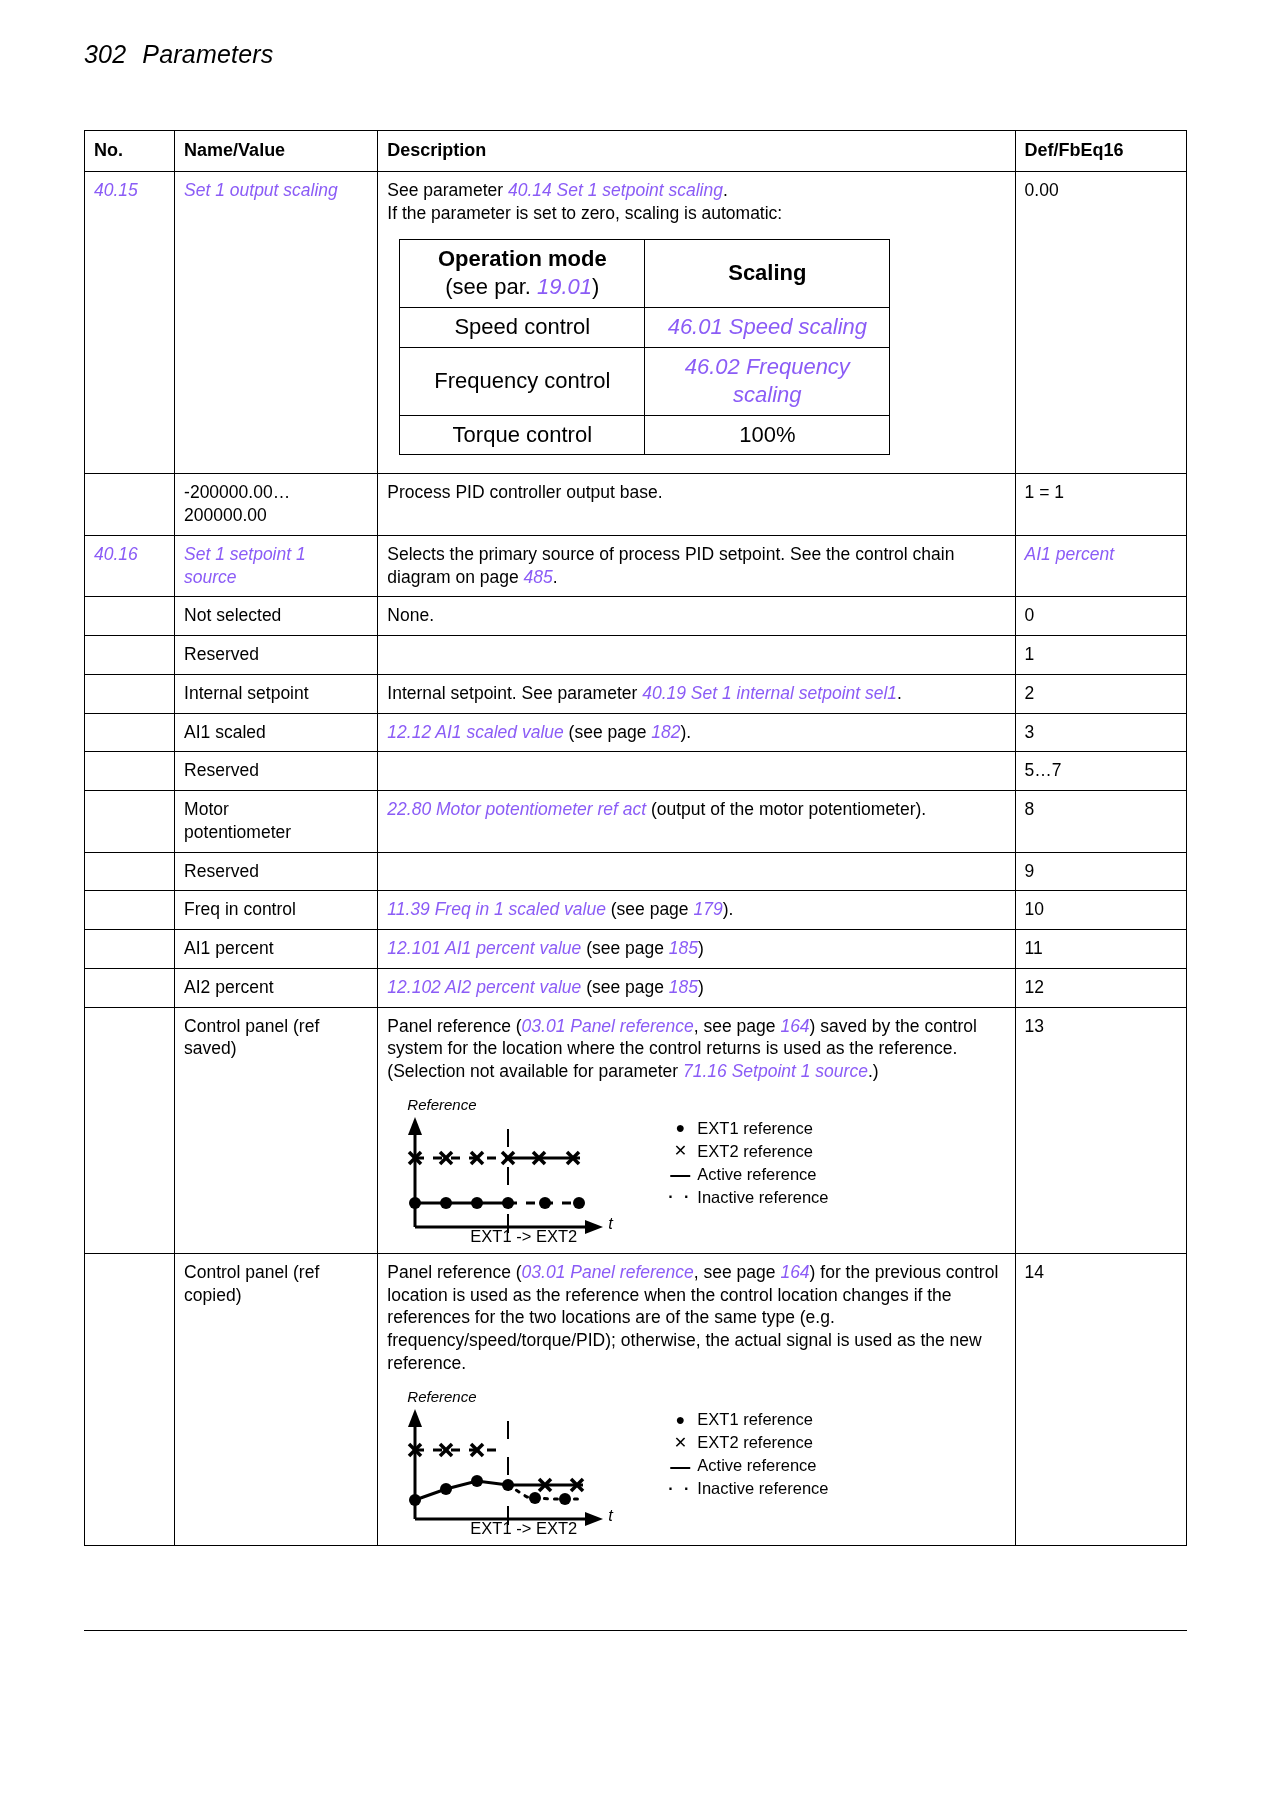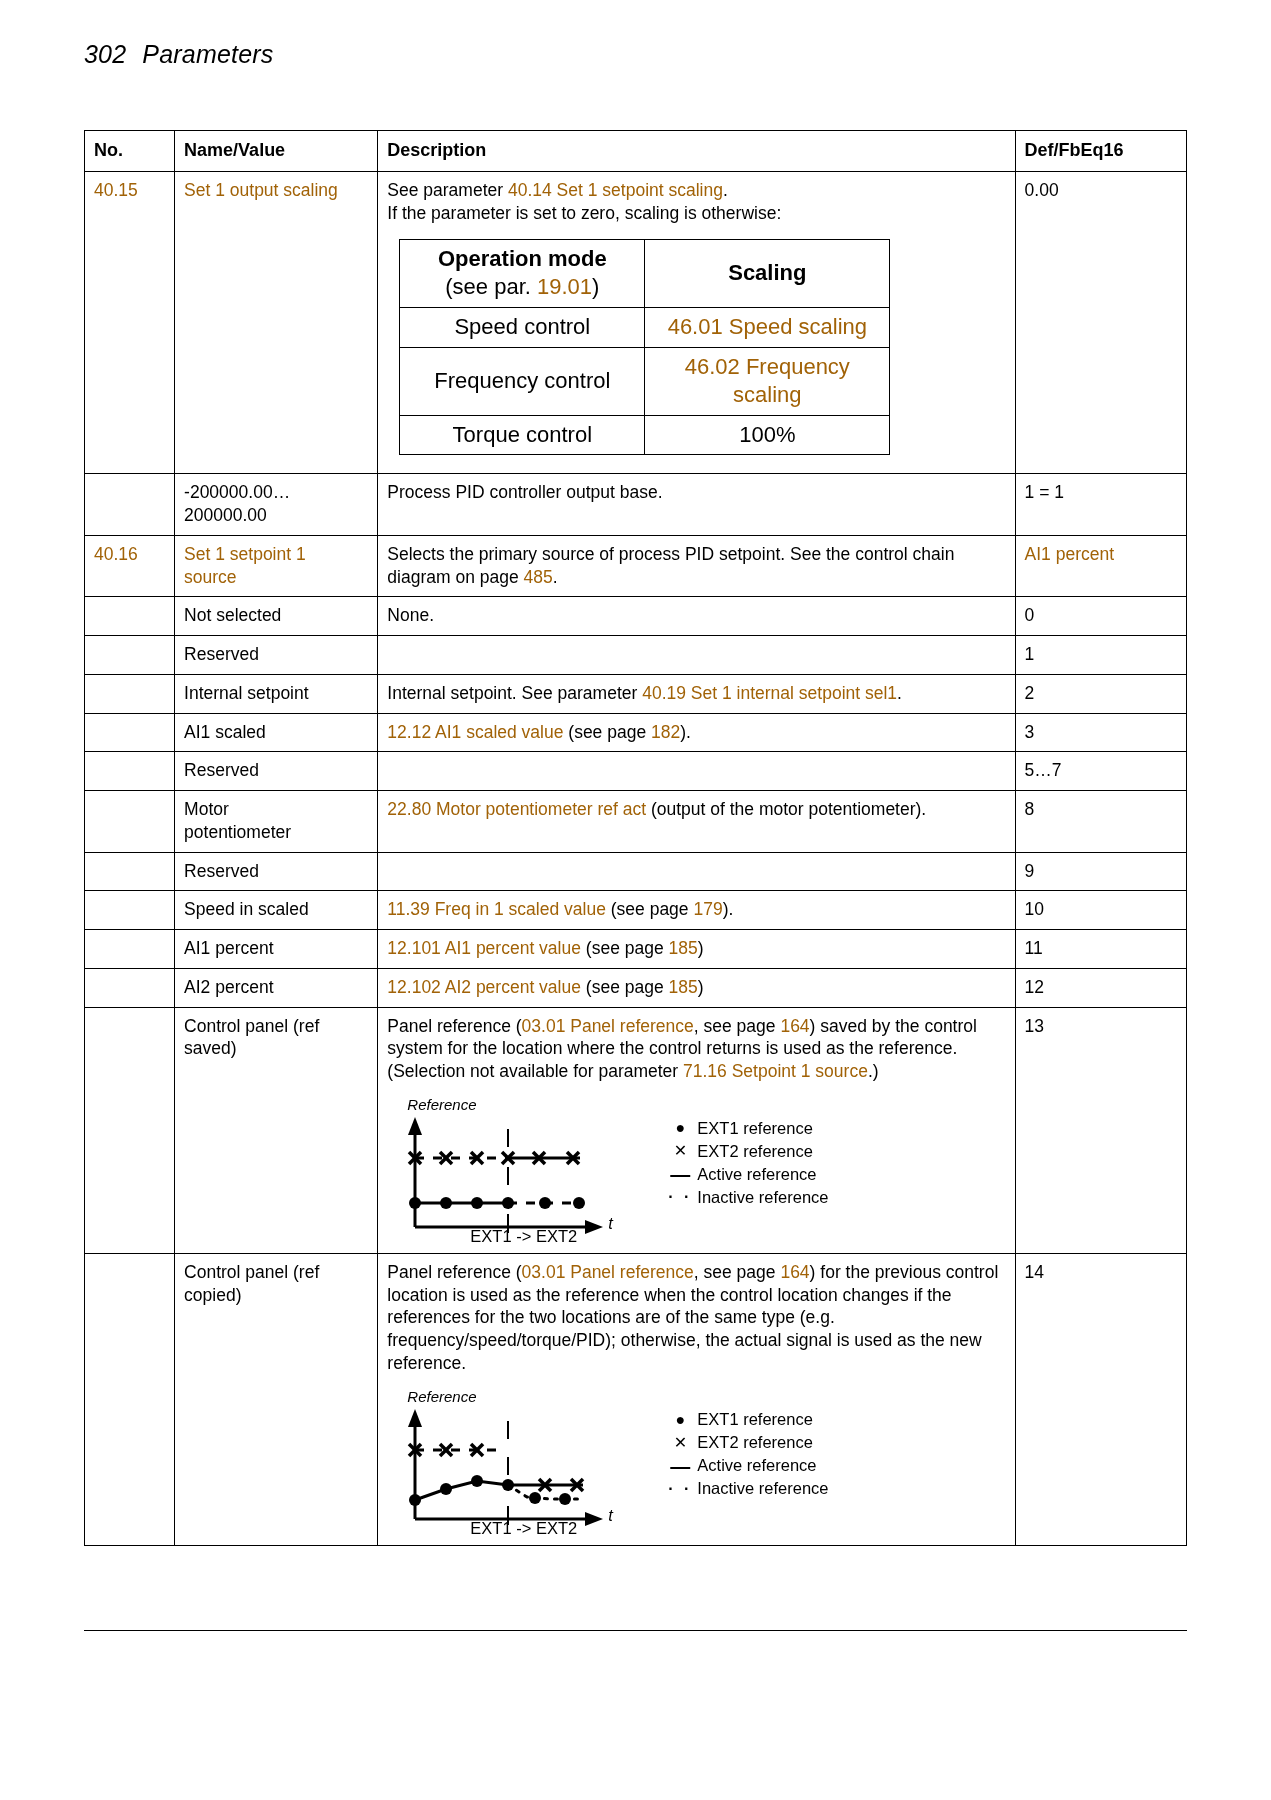--- a/index.html
+++ b/index.html
@@ -58,21 +58,21 @@
     font-weight: bold;
     font-size: 18px;
     padding-top: 8px;
     padding-bottom: 9px;
     margin-top: 39px;
   }
   col.c-no    { width: 82px; }
   col.c-name  { width: 185px; }
   col.c-desc  { width: 580px; }
   col.c-def   { width: 156px; }
-  .blue-it { color: #a16207; }
+  .blue-it { color: #8b5cf6; font-style: italic; }
 
   
   .opmode-holder { padding-top: 14px; padding-bottom: 10px; padding-left: 12px; }
   table.opmode {
     border-collapse: collapse;
     width: 490px;
     table-layout: fixed;
     font-size: 22px;
   }
   table.opmode td {
@@ -163,21 +163,21 @@
         <th>Def/FbEq16</th>
       </tr>
     </thead>
     <tbody>
 
       <tr>
         <td class="blue-it">40.15</td>
         <td class="blue-it">Set 1 output scaling</td>
         <td>
           <div><span>See parameter </span><span class="blue-it">40.14 Set 1 setpoint scaling</span><span>.</span></div>
-          <div>If the parameter is set to zero, scaling is otherwise:</div>
+          <div>If the parameter is set to zero, scaling is automatic:</div>
           <div class="opmode-holder">
             <table class="opmode">
               <colgroup>
                     <col class="om-a">
                     <col class="om-b">
                   </colgroup>
               <tbody>
                 <tr>
                   <td class="hdr">
                     <div>Operation mode</div>
@@ -272,21 +272,21 @@
 
       <tr>
         <td></td>
         <td>Reserved</td>
         <td></td>
         <td>9</td>
       </tr>
 
       <tr>
         <td></td>
-        <td>Speed in scaled</td>
+        <td>Freq in control</td>
         <td><span class="blue-it">11.39 Freq in 1 scaled value</span><span> (see page </span><span class="blue-it">179</span><span>).</span></td>
         <td>10</td>
       </tr>
 
       <tr>
         <td></td>
         <td>AI1 percent</td>
         <td><span class="blue-it">12.101 AI1 percent value</span><span> (see page </span><span class="blue-it">185</span><span>)</span></td>
         <td>11</td>
       </tr>

